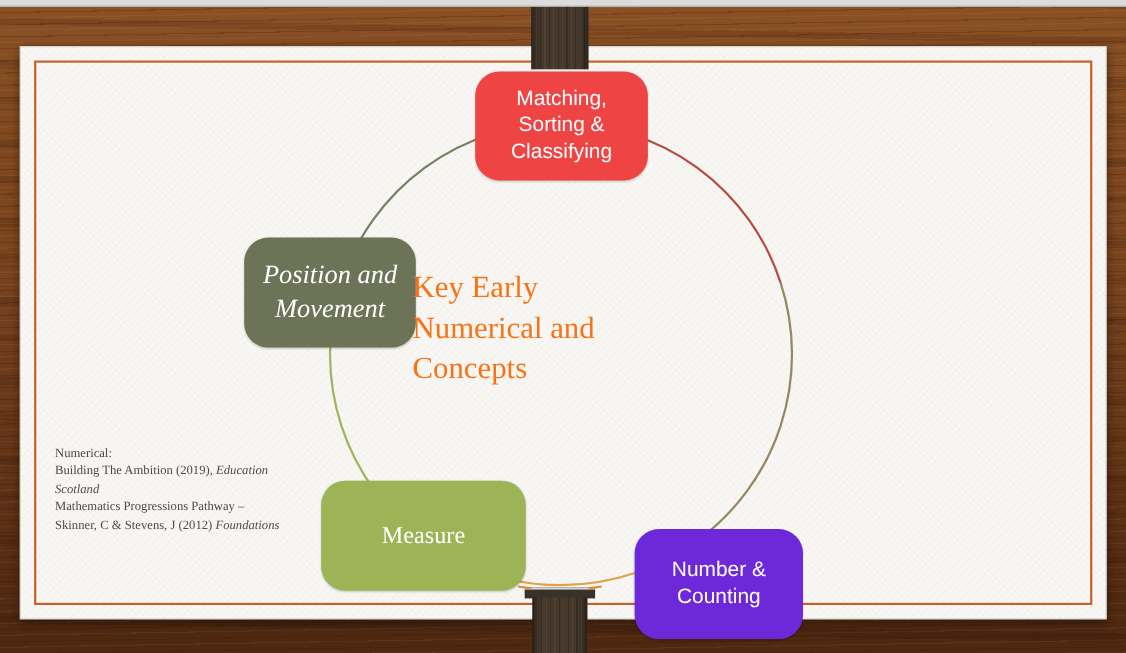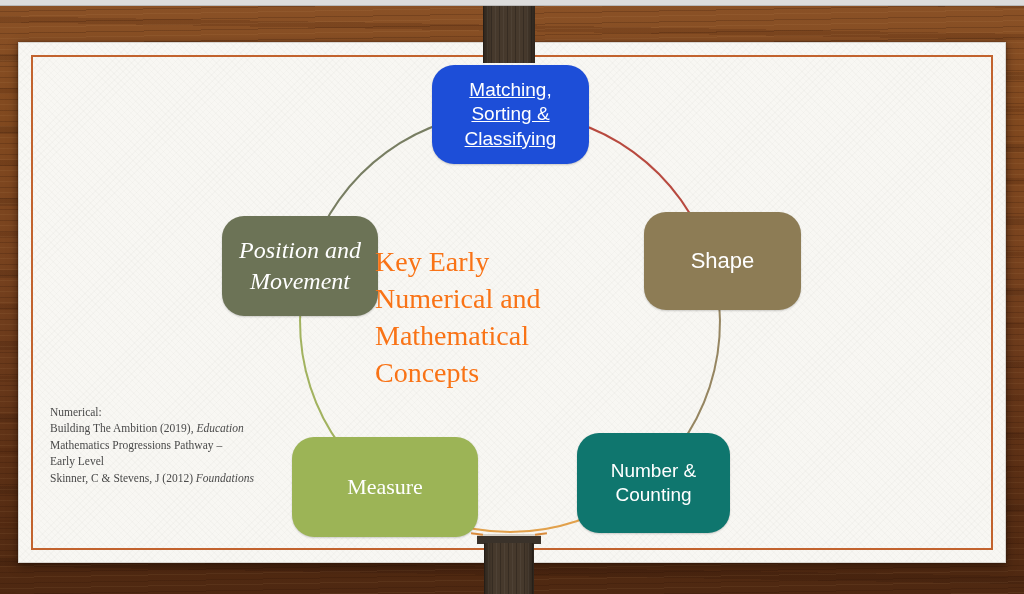--- a/index.html
+++ b/index.html
@@ -96,52 +96,48 @@
   </div>
 
   <svg class="arcs" width="1024" height="594" viewBox="0 0 1024 594">
     <path d="M 510 112 A 210 210 0 0 1 709.7 257.1" style="stroke: rgb(178, 59, 48);"></path>
     <path d="M 709.7 257.1 A 210 210 0 0 1 633.4 491.9" style="stroke: rgb(141, 124, 85);"></path>
     <path d="M 633.4 491.9 A 210 210 0 0 1 386.6 491.9" style="stroke: rgb(224, 153, 61);"></path>
     <path d="M 386.6 491.9 A 210 210 0 0 1 310.3 257.1" style="stroke: rgb(154, 173, 82);"></path>
     <path d="M 310.3 257.1 A 210 210 0 0 1 510 112" style="stroke: rgb(108, 115, 86);"></path>
   </svg>
 
-  <div class="node node-matching" style="background: #1d4ed8; text-decoration: underline;">
+  <div class="node node-matching" style="background: #ef4444;">
     <span class="lbl">Matching, Sorting &amp; Classifying</span>
   </div>
 
-  <div class="node node-shape" style="background: rgb(141, 124, 85);">
-    <span class="lbl">Shape</span>
-  </div>
 
-  <div class="node node-number" style="background: #0f766e;">
+  <div class="node node-number" style="background: #6d28d9; margin-top: 48px;">
     <span class="lbl">Number &amp; Counting</span>
   </div>
 
   <div class="node node-measure" style="background: rgb(156, 180, 86);">
     <span class="lbl">Measure</span>
   </div>
 
   <div class="node node-position" style="background: rgb(108, 115, 86);">
     <span class="lbl">Position and Movement</span>
   </div>
 
   <div class="center-title">
     <div>Key Early</div>
     <div>Numerical and</div>
-    <div>Mathematical</div>
     <div>Concepts</div>
   </div>
 
   <div class="refs">
     <div><span>Numerical:</span></div>
     <div><span>Building The Ambition (2019), </span><span class="it">Education</span></div>
+    <div><span class="it">Scotland</span></div>
     <div><span>Mathematics Progressions Pathway –</span></div>
-    <div><span>Early Level</span></div>
     <div><span>Skinner, C &amp; Stevens, J (2012) </span><span class="it">Foundations</span></div>
   </div>
 
   <div class="post post-top"></div>
   <div class="post-cap"></div>
   <div class="post post-bottom"></div>
 
 </div>
 
 </body></html>

